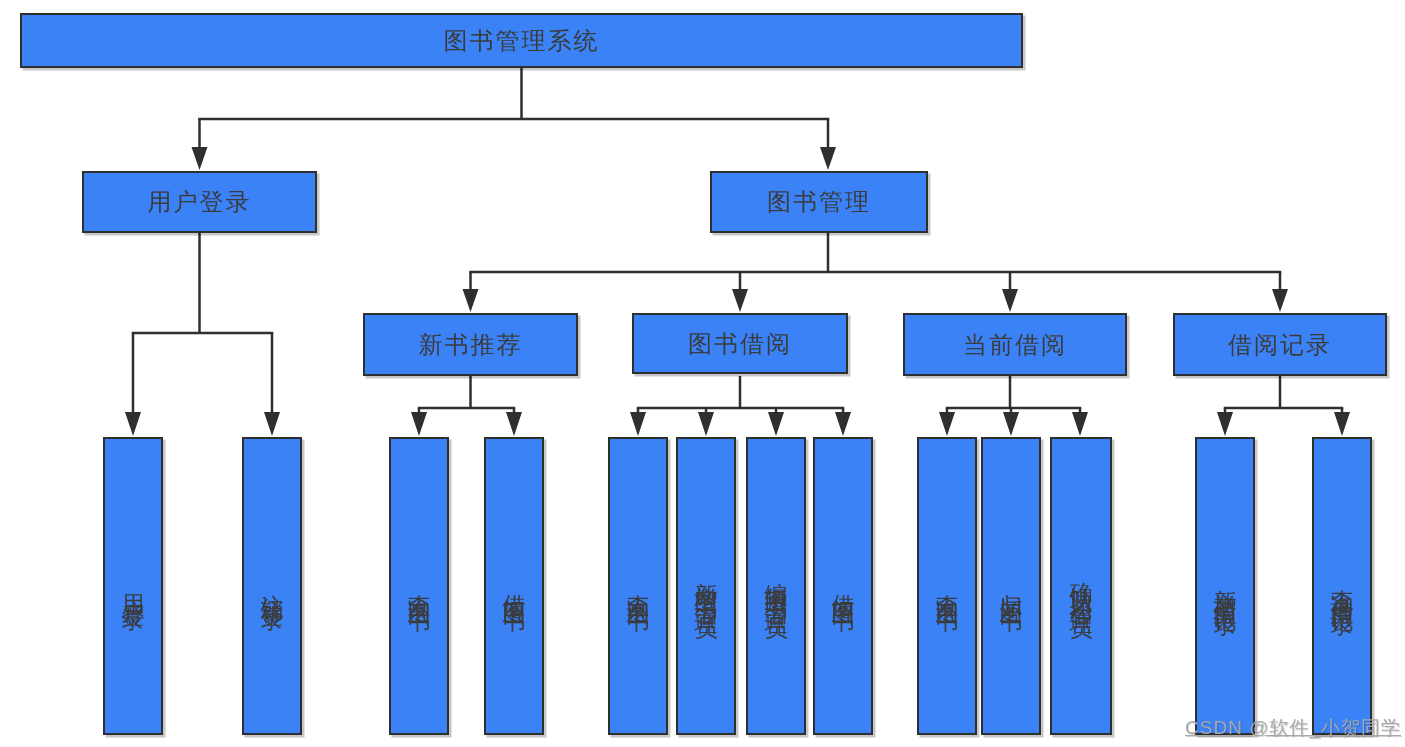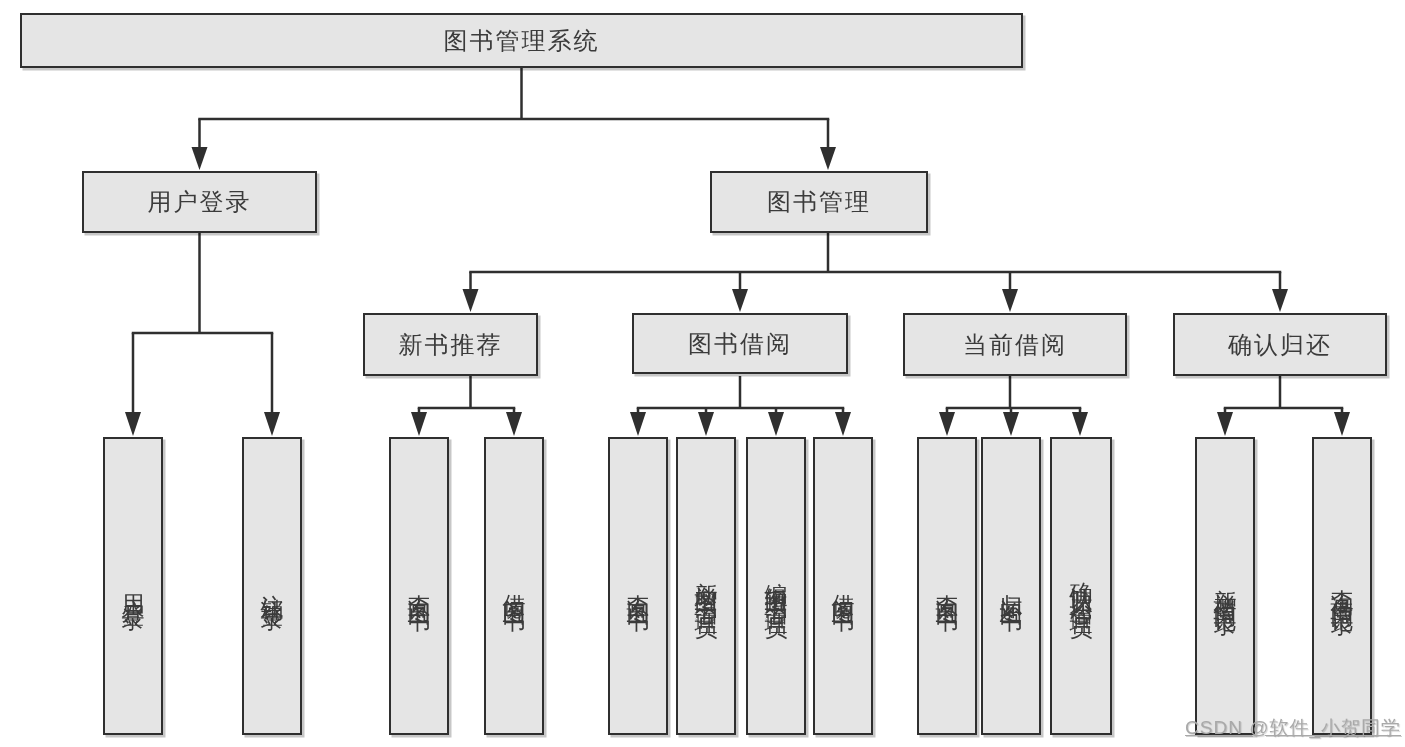--- a/index.html
+++ b/index.html
@@ -19,21 +19,21 @@
     position: absolute;
     left: 0;
     top: 0;
     width: 1405px;
     height: 747px;
   }
   .node {
     position: absolute;
     box-sizing: border-box;
     border: 2.5px solid #2f2f2f;
-    background: #e5e5e5;
+    background: #3b82f6;
     box-shadow: 2.5px 2.5px 0 rgba(0,0,0,0.22);
     display: flex;
     align-items: center;
     justify-content: center;
     color: #3b3b3b;
   }
   .node.h {
     font-size: 24px;
     letter-spacing: 2px;
   }
@@ -133,31 +133,31 @@
     <span>图书管理系统</span>
   </div>
 
   <div class="node h" style="left:82px;top:171px;width:235px;height:62px">
     <span>用户登录</span>
   </div>
   <div class="node h" style="left:710px;top:171px;width:218px;height:62px">
     <span>图书管理</span>
   </div>
 
-  <div class="node h" style="left:363px;top:313px;width:175px;height:63px">
+  <div class="node h" style="left:363px;top:313px;width:215px;height:63px">
     <span>新书推荐</span>
   </div>
   <div class="node h" style="left:632px;top:313px;width:216px;height:61px">
     <span>图书借阅</span>
   </div>
   <div class="node h" style="left:903px;top:313px;width:224px;height:63px">
     <span>当前借阅</span>
   </div>
   <div class="node h" style="left:1173px;top:313px;width:214px;height:63px">
-    <span>确认归还</span>
+    <span>借阅记录</span>
   </div>
 
   <div class="node leaf" style="left:103px;top:437px;width:60px;height:298px">
     <span>用户登录</span>
   </div>
   <div class="node leaf" style="left:242px;top:437px;width:60px;height:298px">
     <span>注销登录</span>
   </div>
 
   <div class="node leaf" style="left:389px;top:437px;width:60px;height:298px">

